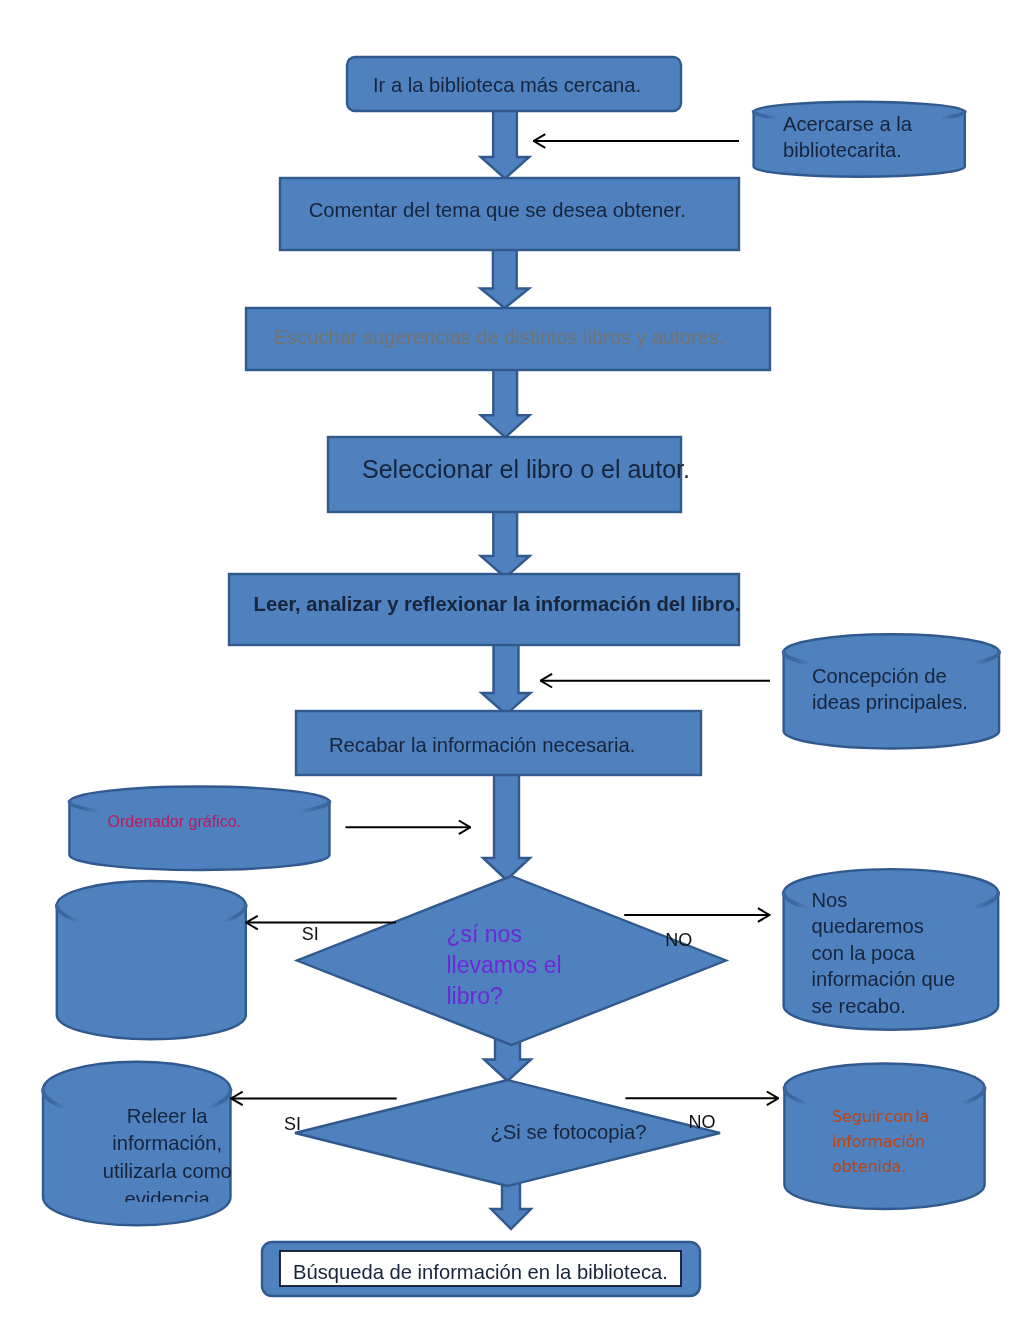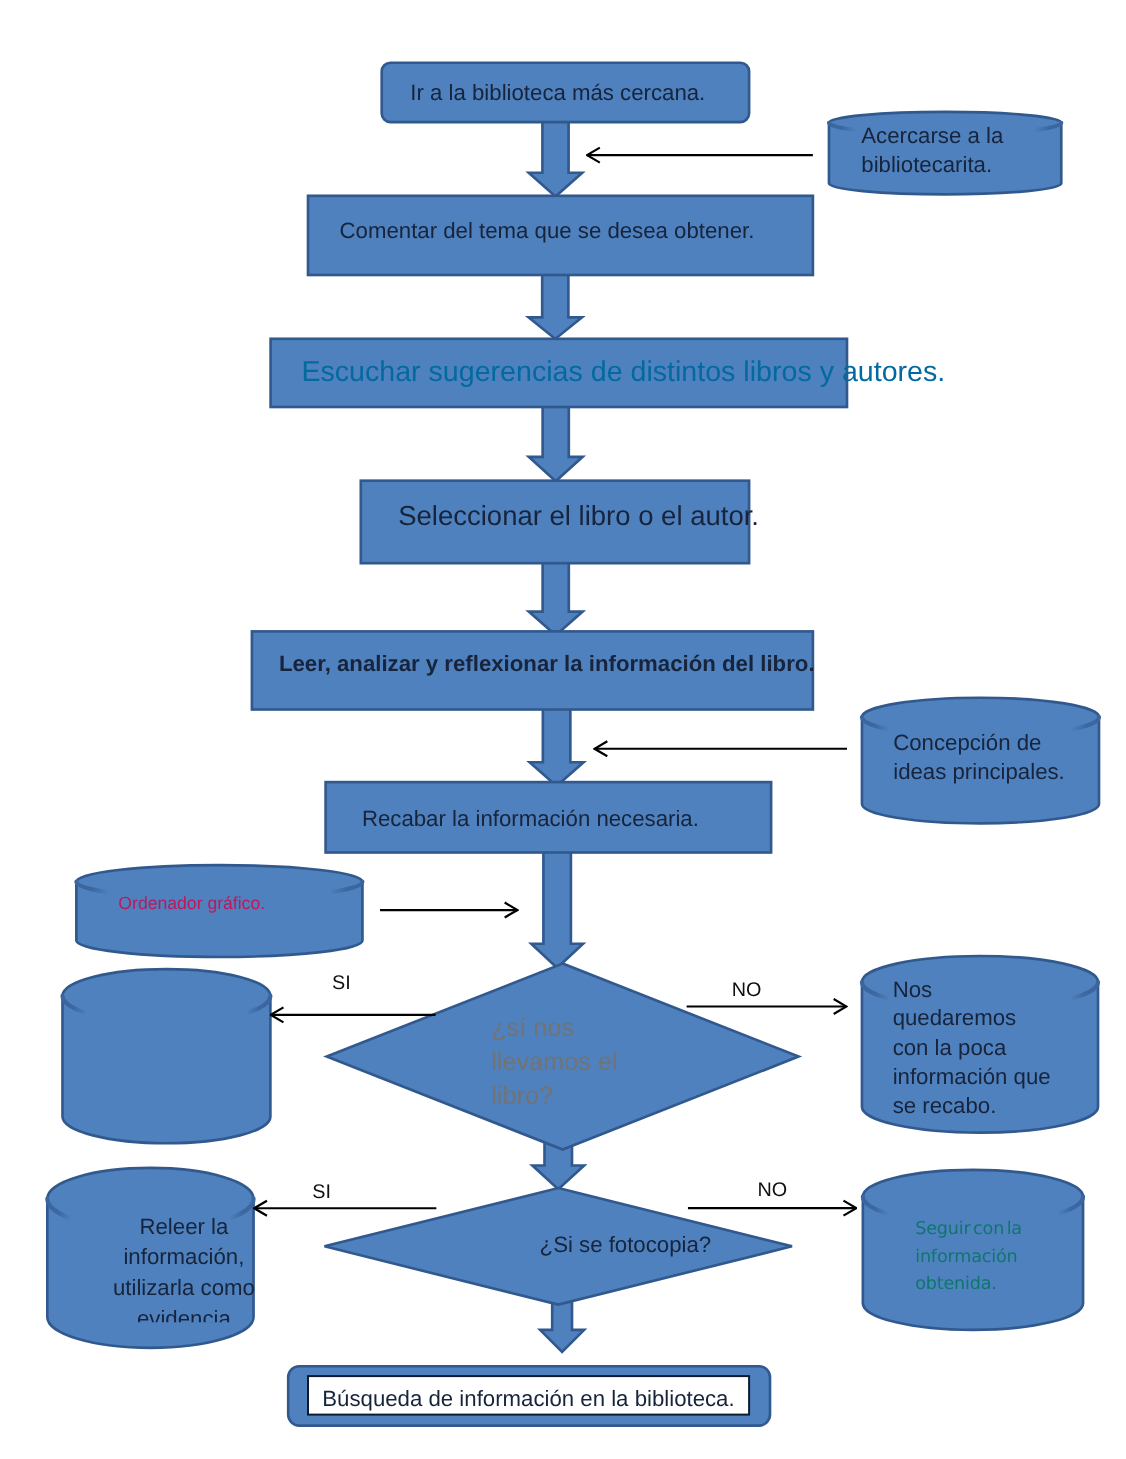--- a/index.html
+++ b/index.html
@@ -4,21 +4,21 @@
 <title>Flujograma</title>
 <style>
 html,body{margin:0;padding:0;background:#ffffff;}
 body{width:1024px;height:1326px;position:relative;overflow:hidden;
      font-family:"Liberation Sans",sans-serif;}
 #stage{position:absolute;left:0;top:0;width:1024px;height:1326px;background:#ffffff;}
 svg#chart{position:absolute;left:0;top:0;width:1024px;height:1326px;}
 .tx{position:absolute;color:#17243c;font-family:"Liberation Sans",sans-serif;
     line-height:1.29;white-space:pre;margin:0;}
 .elab{position:absolute;color:#101010;font-family:"Liberation Sans",sans-serif;
-      font-size:19px;line-height:1;white-space:pre;}
+      font-size:19px;line-height:1;white-space:pre;margin-top:41px;}
 </style>
 </head>
 <body>
 
 <div id="stage">
 <svg id="chart" viewBox="0 0 1024 1326">
   <defs>
     <marker id="ah" viewBox="0 0 14 16" refX="13" refY="8" markerWidth="14" markerHeight="16" orient="auto-start-reverse" markerUnits="userSpaceOnUse">
       <path d="M1.4 1.2 L13 8 L1.4 14.8" fill="none" stroke="#000" stroke-width="2" stroke-linecap="butt" stroke-linejoin="miter"></path>
     </marker>
@@ -128,31 +128,31 @@
   <line x1="739" y1="141" x2="533.7" y2="141" stroke="#000000" stroke-width="2" marker-end="url(#ah)"></line>
   <line x1="770" y1="680.7" x2="540.5" y2="680.7" stroke="#000000" stroke-width="2" marker-end="url(#ah)"></line>
   <line x1="345.5" y1="827.3" x2="470.4" y2="827.3" stroke="#000000" stroke-width="2" marker-end="url(#ah)"></line>
   <line x1="396" y1="922.6" x2="246.1" y2="922.6" stroke="#000000" stroke-width="2" marker-end="url(#ah)"></line>
   <line x1="624.2" y1="915" x2="769.5" y2="915" stroke="#000000" stroke-width="2" marker-end="url(#ah)"></line>
   <line x1="396.7" y1="1098.4" x2="231.1" y2="1098.4" stroke="#000000" stroke-width="2" marker-end="url(#ah)"></line>
   <line x1="625.4" y1="1098.3" x2="778.4" y2="1098.3" stroke="#000000" stroke-width="2" marker-end="url(#ah)"></line>
 </svg>
 <div class="tx" style="left:373px;top:72.2px;width:290px;font-size:20.2px;text-align:left;line-height:26.06px;color:#17243c;">Ir a la biblioteca más cercana.</div>
 <div class="tx" style="left:308.7px;top:196.7px;width:400px;font-size:20.2px;text-align:left;line-height:26.06px;color:#17243c;">Comentar del tema que se desea obtener.</div>
-<div class="tx" style="left:274px;top:324.0px;width:480px;font-size:26px;text-align:left;line-height:26.06px;color:#0369a1;">Escuchar sugerencias de distintos libros y autores.</div>
+<div class="tx" style="left:274px;top:324.0px;width:480px;font-size:20px;text-align:left;line-height:26.06px;color:#737373;">Escuchar sugerencias de distintos libros y autores.</div>
 <div class="tx" style="left:362px;top:455.7px;width:290px;font-size:25px;text-align:left;line-height:26.06px;color:#17243c;">Seleccionar el libro o el autor.</div>
 <div class="tx" style="left:253.6px;top:591.3px;width:480px;font-size:20.2px;text-align:left;line-height:26.06px;color:#17243c;font-weight:bold;">Leer, analizar y reflexionar la información del libro.</div>
 <div class="tx" style="left:329px;top:732.2px;width:340px;font-size:20.2px;text-align:left;line-height:26.06px;color:#17243c;">Recabar la información necesaria.</div>
 <div class="tx" style="left:107.6px;top:808.8px;width:200px;font-size:16px;text-align:left;line-height:26.06px;color:#be185d;">Ordenador gráfico.</div>
 <div class="tx" style="left:446.5px;top:1118.9px;width:200px;font-size:20.2px;text-align:right;line-height:26.06px;color:#17243c;">¿Si se fotocopia?</div>
 <div class="tx" style="left:293px;top:1258.5px;width:400px;font-size:20.2px;text-align:left;line-height:26.06px;color:#17243c;">Búsqueda de información en la biblioteca.</div>
 <div class="tx" style="left:783px;top:112.4px;width:190px;font-size:20.2px;text-align:left;line-height:25.70px;color:#17243c;"><div class="ln">Acercarse a la</div><div class="ln">bibliotecarita.</div></div>
 <div class="tx" style="left:812px;top:663.2px;width:200px;font-size:20.2px;text-align:left;line-height:26.00px;color:#17243c;"><div class="ln">Concepción de</div><div class="ln">ideas principales.</div></div>
-<div class="tx" style="left:446.5px;top:918.5px;width:200px;font-size:23px;text-align:left;line-height:31.40px;color:#737373;"><div class="ln">¿sí nos</div><div class="ln">llevamos el</div><div class="ln">libro?</div></div>
+<div class="tx" style="left:446.5px;top:918.5px;width:200px;font-size:23px;text-align:left;line-height:31.40px;color:#6d28d9;"><div class="ln">¿sí nos</div><div class="ln">llevamos el</div><div class="ln">libro?</div></div>
 <div class="tx" style="left:811.5px;top:886.5px;width:200px;font-size:20.2px;text-align:left;line-height:26.60px;color:#17243c;"><div class="ln">Nos</div><div class="ln">quedaremos</div><div class="ln">con la poca</div><div class="ln">información que</div><div class="ln">se recabo.</div></div>
 <div class="tx" style="left:69.7px;top:1102.7px;width:195px;font-size:20.2px;text-align:center;line-height:27.70px;color:#17243c;height:99.0px;overflow:hidden;"><div class="ln">Releer la</div><div class="ln">información,</div><div class="ln">utilizarla como</div><div class="ln">evidencia</div></div>
-<div class="tx" style="left:832px;top:1103.7px;width:180px;font-size:16px;text-align:left;line-height:25.00px;color:#0f766e;word-spacing:-2.6px;letter-spacing:-0.17px;font-family:'DejaVu Sans',sans-serif;"><div class="ln">Seguir con la</div><div class="ln">información</div><div class="ln">obtenida.</div></div>
+<div class="tx" style="left:832px;top:1103.7px;width:180px;font-size:16px;text-align:left;line-height:25.00px;color:#c2410c;word-spacing:-2.6px;letter-spacing:-0.17px;font-family:'DejaVu Sans',sans-serif;"><div class="ln">Seguir con la</div><div class="ln">información</div><div class="ln">obtenida.</div></div>
 <div class="elab" style="left:301.8px;top:883.1px;font-size:18px;line-height:21.60px;">SI</div>
 <div class="elab" style="left:665.2px;top:889.3px;font-size:18px;line-height:21.60px;">NO</div>
 <div class="elab" style="left:283.9px;top:1073.3px;font-size:18px;line-height:21.60px;">SI</div>
 <div class="elab" style="left:688.6px;top:1071.3px;font-size:18px;line-height:21.60px;">NO</div>
 
 </div>
 
 </body></html>

